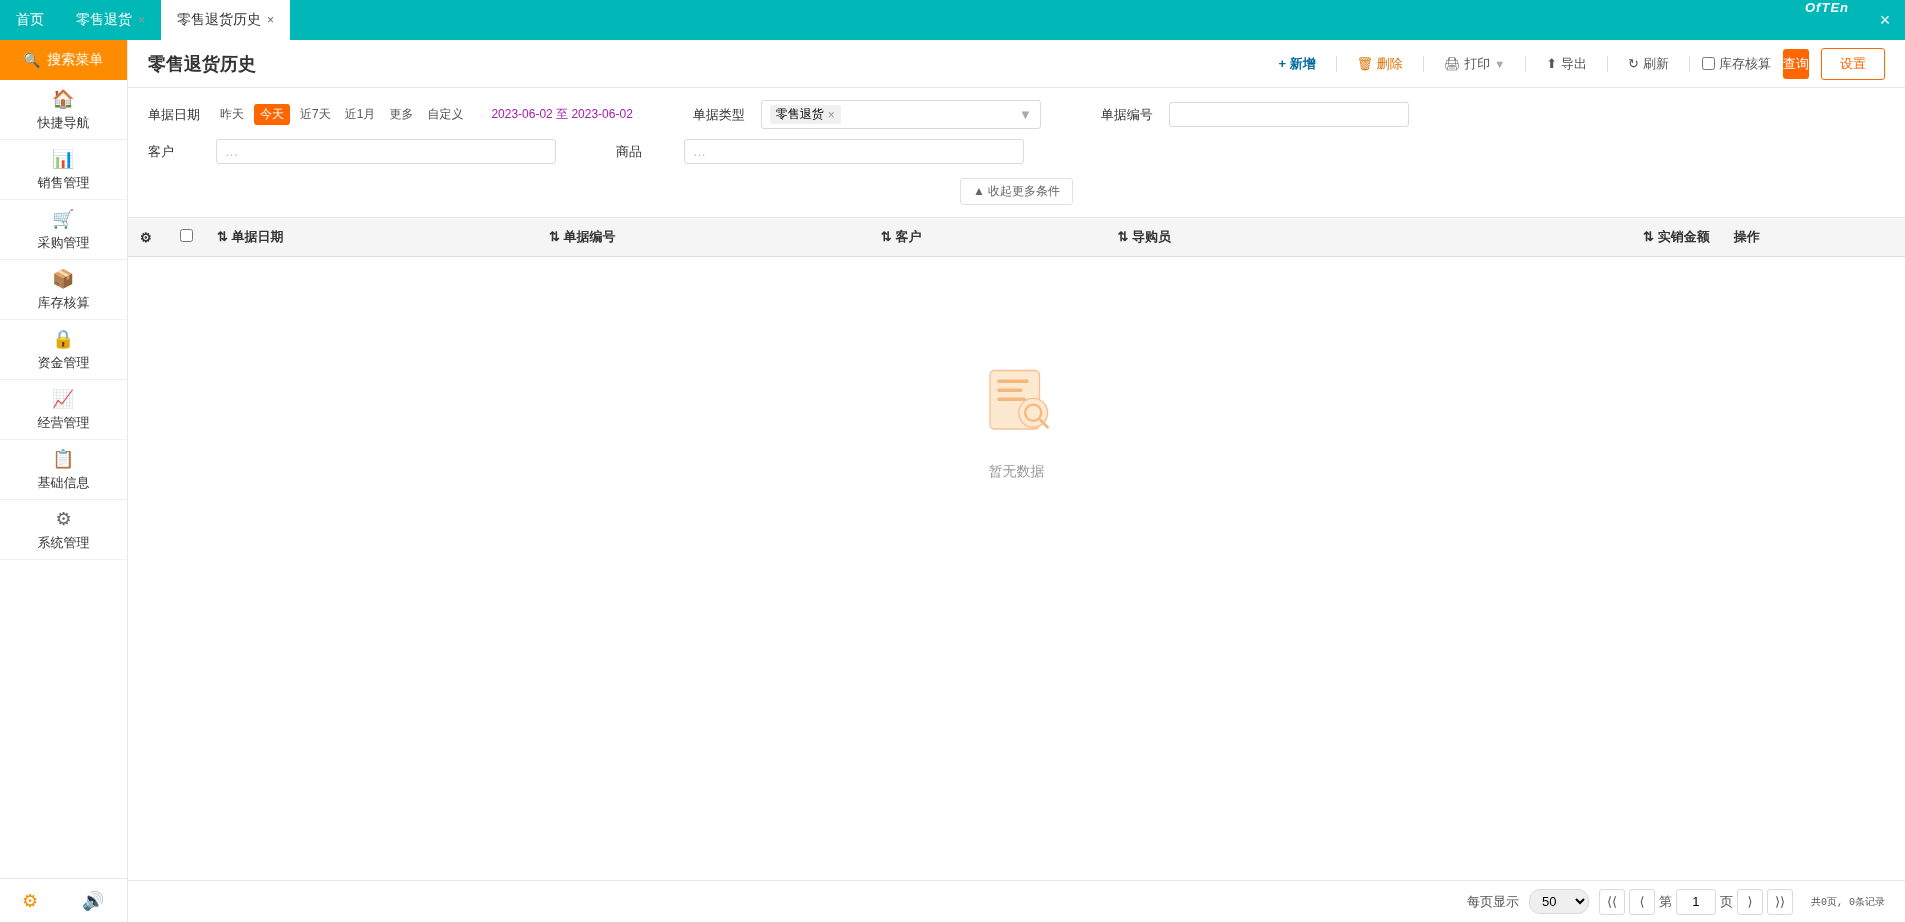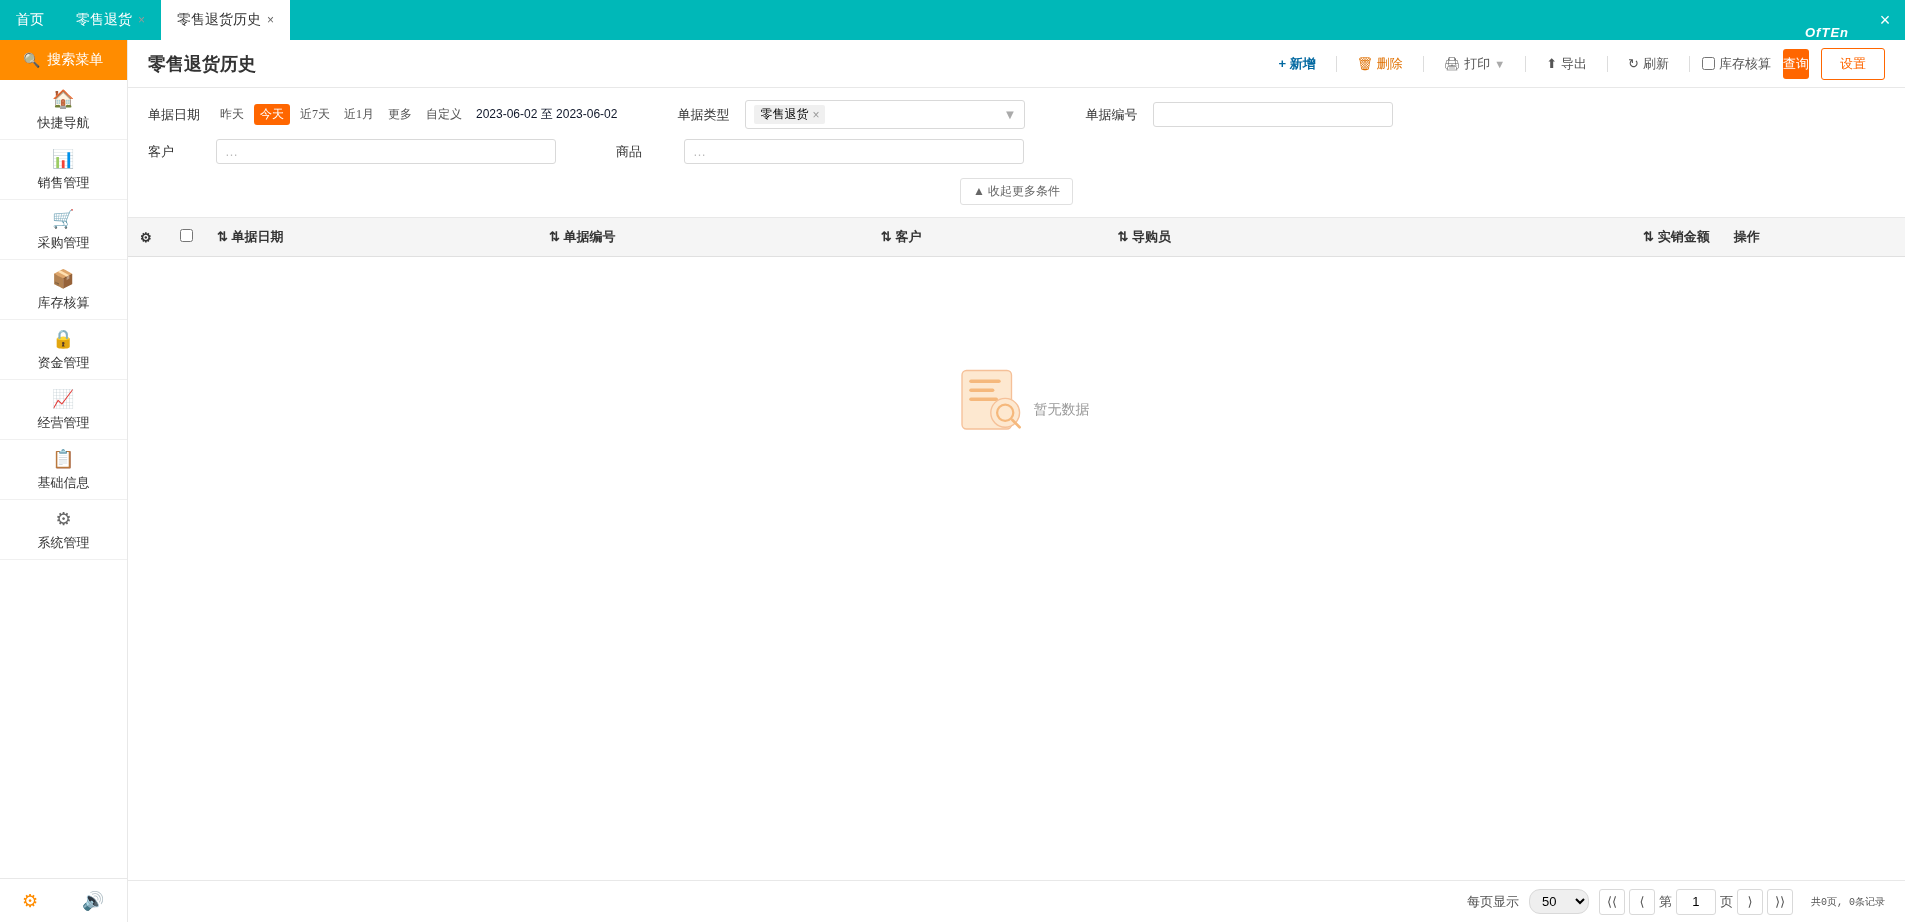--- a/index.html
+++ b/index.html
@@ -3,21 +3,21 @@
   <meta charset="utf-8">
   <style>
     * { box-sizing: border-box; margin: 0; padding: 0; font-family: 'Microsoft YaHei', Arial, sans-serif; }
     body { width: 1905px; height: 922px; overflow: hidden; display: flex; flex-direction: column; background: #f5f5f5; }
 
     
     .top-bar {
       height: 40px;
       background: #00b8b8;
       display: flex;
-      align-items: flex-end;
+      align-items: flex-start;
       padding: 0 0;
       flex-shrink: 0;
     }
     .top-bar-tabs {
       display: flex;
       align-items: center;
       flex: 1;
       height: 100%;
     }
     .top-tab {
@@ -220,32 +220,31 @@
     .filter-date-options {
       display: flex;
       align-items: center;
       gap: 6px;
     }
     .date-option {
       font-size: 12px;
       color: #555;
       cursor: pointer;
       padding: 2px 4px;
-      font-family: Liberation Serif, serif;
     }
     .date-option.active {
       background: #ff6600;
       color: #fff;
       border-radius: 3px;
       padding: 2px 6px;
     }
     .date-range {
       font-size: 12px;
-      color: #0f172a;
-      margin-left: 2px;
+      color: #a21caf;
+      margin-left: 16px;
     }
     .filter-select {
       display: flex;
       align-items: center;
       border: 1px solid #d9d9d9;
       border-radius: 3px;
       padding: 4px 8px;
       font-size: 13px;
       min-width: 200px;
       background: #fff;
@@ -322,21 +321,21 @@
     .th-settings {
       width: 40px;
       text-align: center;
     }
     .th-checkbox {
       width: 36px;
       text-align: center;
     }
     .empty-state {
       display: flex;
-      flex-direction: row;
+      flex-direction: column;
       align-items: center;
       justify-content: center;
       padding: 100px 0 60px;
     }
     .empty-icon {
       width: 90px;
       height: 90px;
       margin-bottom: 16px;
     }
     .empty-text {

